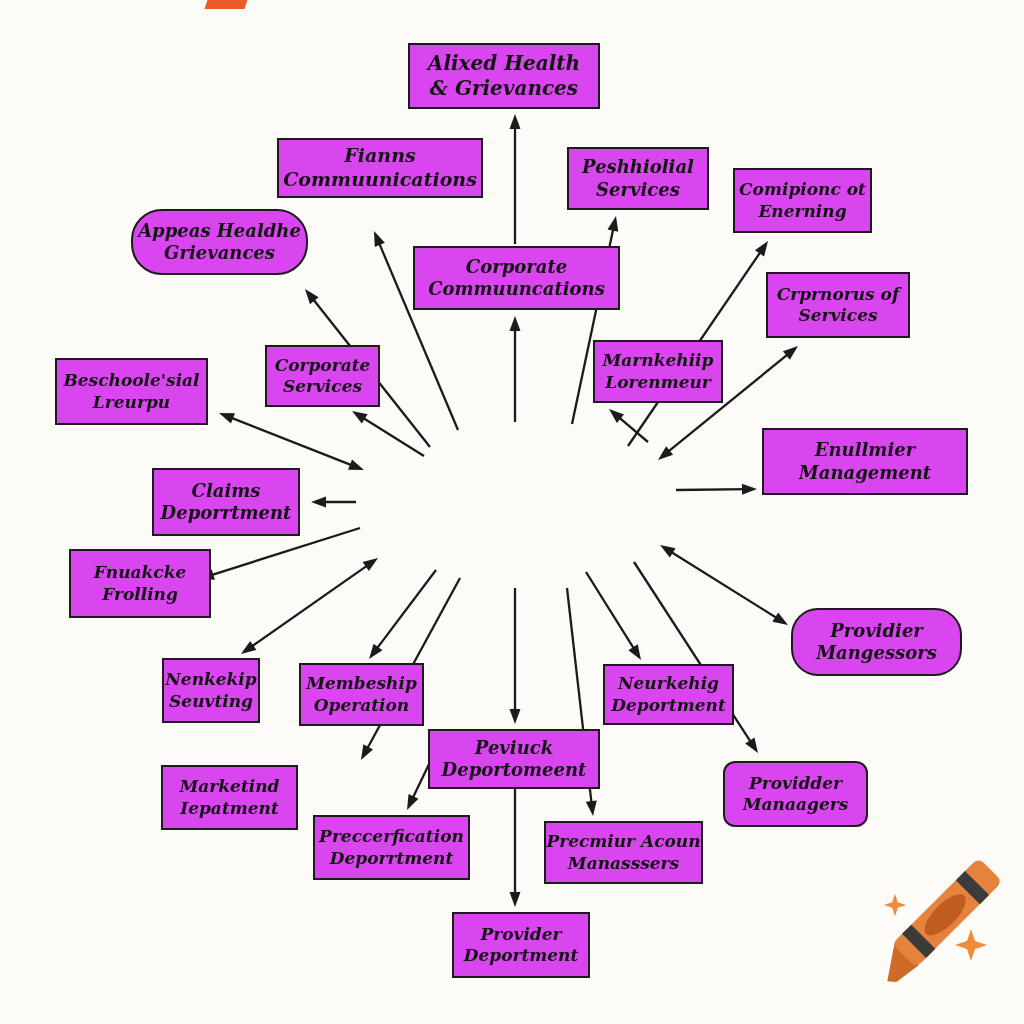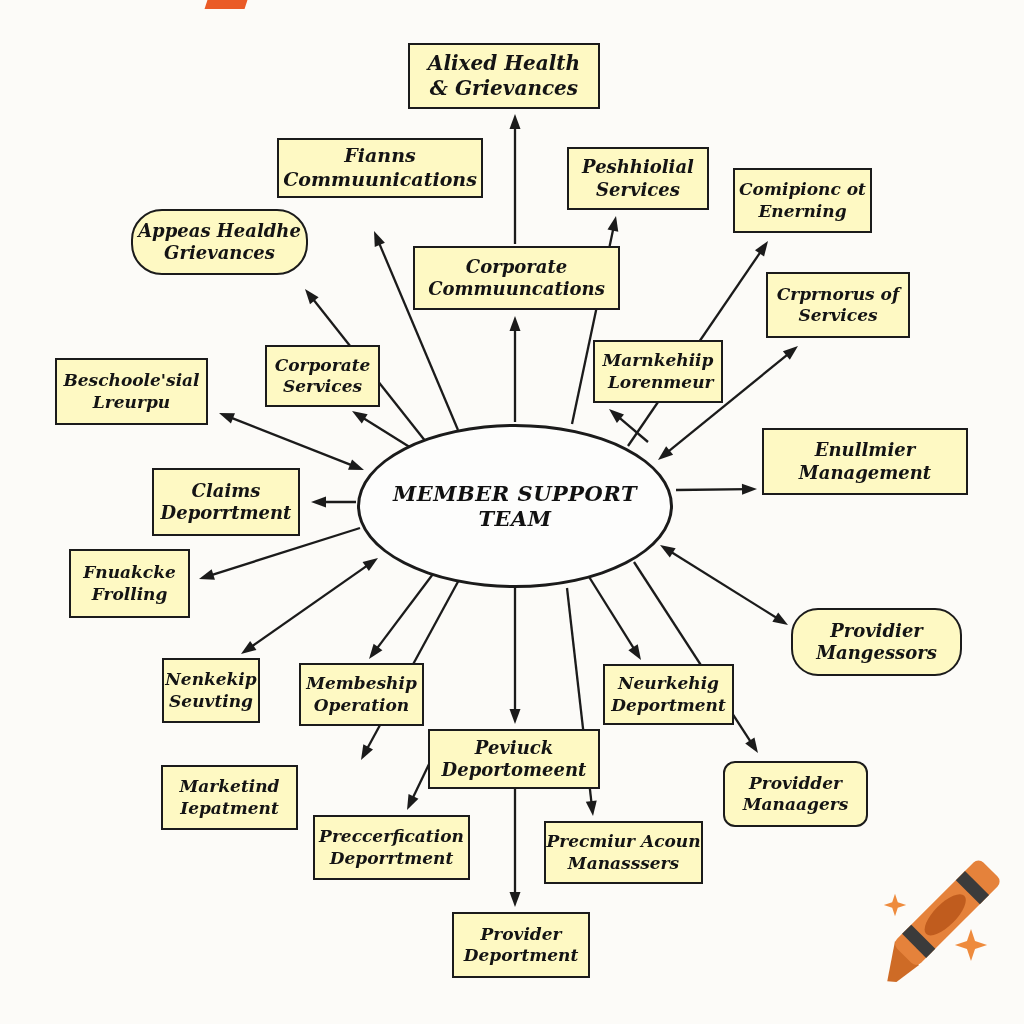--- a/index.html
+++ b/index.html
@@ -5,21 +5,21 @@
   html,body{margin:0;padding:0;}
   body{
     width:1024px;height:1024px;position:relative;overflow:hidden;
     background:#fcfbf8;
     font-family:"DejaVu Serif","Liberation Serif",serif;
   }
   #stage{position:absolute;inset:0;}
   #arrow-layer{position:absolute;left:0;top:0;z-index:1;}
   .node{
     position:absolute;z-index:2;
-    background:#fef9c3;
+    background:#d946ef;
     border:2px solid #1b1b1b;
     display:flex;align-items:center;justify-content:center;
     text-align:center;
     font-weight:bold;font-style:italic;color:#141414;
     white-space:pre-line;line-height:1.25;
     box-sizing:border-box;
   }
   .center-ellipse{
     position:absolute;z-index:2;
     background:#fdfdfc;
@@ -106,27 +106,27 @@
       <div class="node" style="left: 131px; top: 209px; width: 177px; height: 66px; font-size: 18px; border-radius: 31px;">Appeas Healdhe
 Grievances</div>
       <div class="node" style="left: 413px; top: 246px; width: 207px; height: 64px; font-size: 18px;">Corporate
 Commuuncations</div>
       <div class="node" style="left: 766px; top: 272px; width: 144px; height: 66px; font-size: 17px;">Crprnorus of
 Services</div>
       <div class="node" style="left: 55px; top: 358px; width: 153px; height: 67px; font-size: 17px; font-style: italic;">Beschoole'sial
 Lreurpu</div>
       <div class="node" style="left: 265px; top: 345px; width: 115px; height: 62px; font-size: 17px;">Corporate
 Services</div>
-      <div class="node" style="left: 593px; top: 340px; width: 130px; height: 63px; font-size: 17px; text-align: right;">Marnkehiip
+      <div class="node" style="left: 593px; top: 340px; width: 130px; height: 63px; font-size: 17px;">Marnkehiip
 Lorenmeur</div>
       <div class="node" style="left: 762px; top: 428px; width: 206px; height: 67px; font-size: 18px;">Enullmier
 Management</div>
       <div class="node" style="left: 152px; top: 468px; width: 148px; height: 68px; font-size: 18px;">Claims
 Deporrtment</div>
-      <div class="node" style="left: 69px; top: 549px; width: 121px; height: 69px; font-size: 17px;">Fnuakcke
+      <div class="node" style="left: 69px; top: 549px; width: 142px; height: 69px; font-size: 17px;">Fnuakcke
 Frolling</div>
       <div class="node" style="left: 791px; top: 608px; width: 171px; height: 68px; font-size: 18px; border-radius: 27px;">Providier
 Mangessors</div>
       <div class="node" style="left: 162px; top: 658px; width: 98px; height: 65px; font-size: 17px;">Nenkekip
 Seuvting</div>
       <div class="node" style="left: 299px; top: 663px; width: 125px; height: 63px; font-size: 17px;">Membeship
 Operation</div>
       <div class="node" style="left: 603px; top: 664px; width: 131px; height: 61px; font-size: 17px;">Neurkehig
 Deportment</div>
       <div class="node" style="left: 428px; top: 729px; width: 172px; height: 60px; font-size: 18px;">Peviuck
@@ -136,23 +136,20 @@
       <div class="node" style="left: 161px; top: 765px; width: 137px; height: 65px; font-size: 17px;">Marketind
 Iepatment</div>
       <div class="node" style="left: 313px; top: 815px; width: 157px; height: 65px; font-size: 17px;">Preccerfication
 Deporrtment</div>
       <div class="node" style="left: 544px; top: 821px; width: 159px; height: 63px; font-size: 17px;">Precmiur Acoun
 Manasssers</div>
       <div class="node" style="left: 452px; top: 912px; width: 138px; height: 66px; font-size: 17px;">Provider
 Deportment</div>
     </div>
 
-  <div class="center-ellipse" style="left: 357px; top: 424px; width: 316px; height: 164px; font-size: 21px;">
-    <span>MEMBER SUPPORT TEAM</span>
-  </div>
 
   <div id="top-sliver" style="background: rgb(234, 91, 39);"></div>
 
   <svg id="crayon-watermark" width="180" height="180" viewBox="0 0 180 180">
     <g transform="translate(38,132) rotate(-45)">
       <polygon points="0,6 34,-17 34,17 6,13" fill="#CE6B26"></polygon>
       <rect x="30" y="-17" width="122" height="34" rx="7" fill="#E5823B"></rect>
       <ellipse cx="88" cy="0" rx="27" ry="11" fill="#C05C1E"></ellipse>
       <rect x="44" y="-17" width="13" height="34" fill="#3b3b3b"></rect>
       <rect x="120" y="-17" width="13" height="34" fill="#3b3b3b"></rect>

